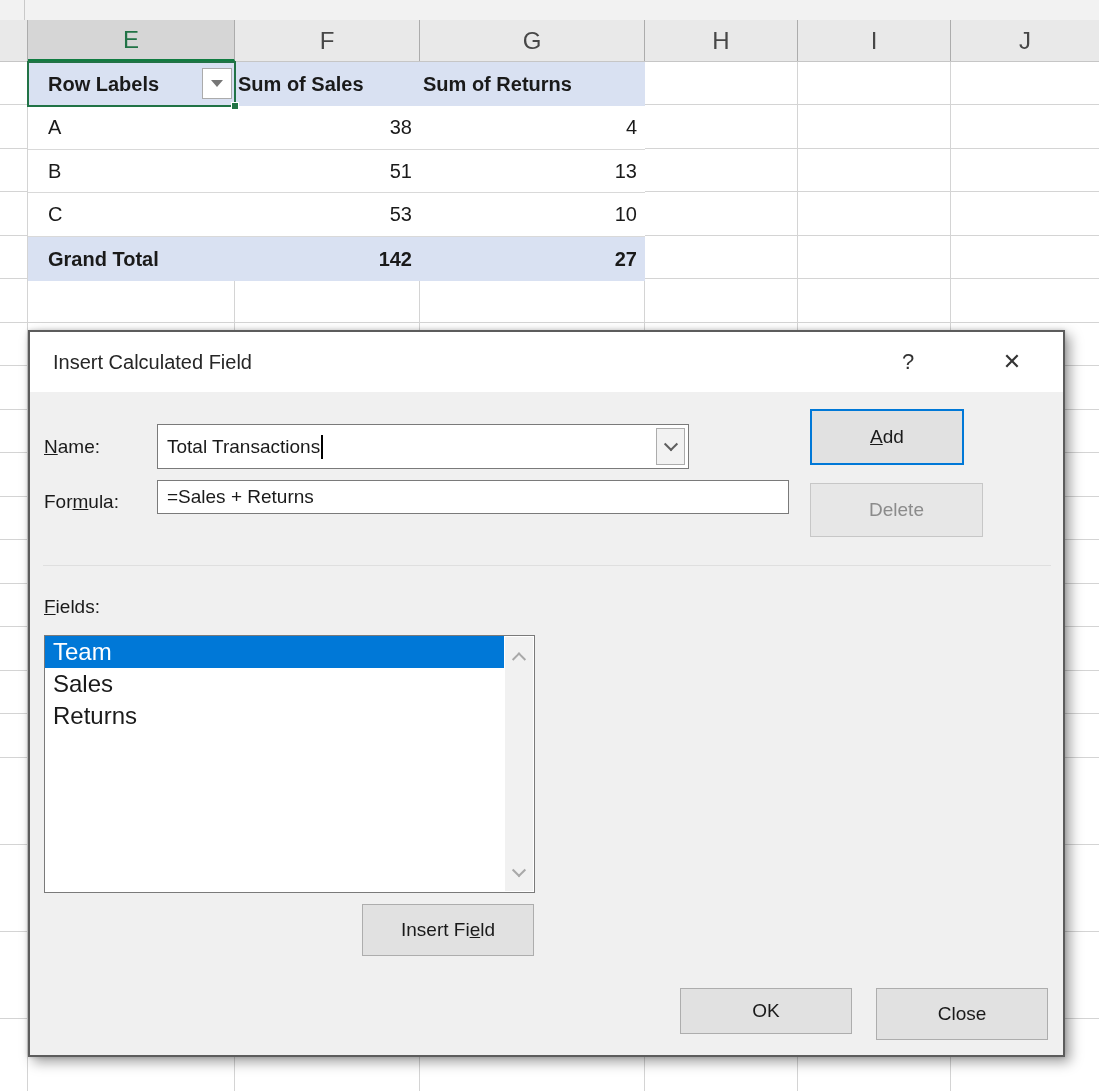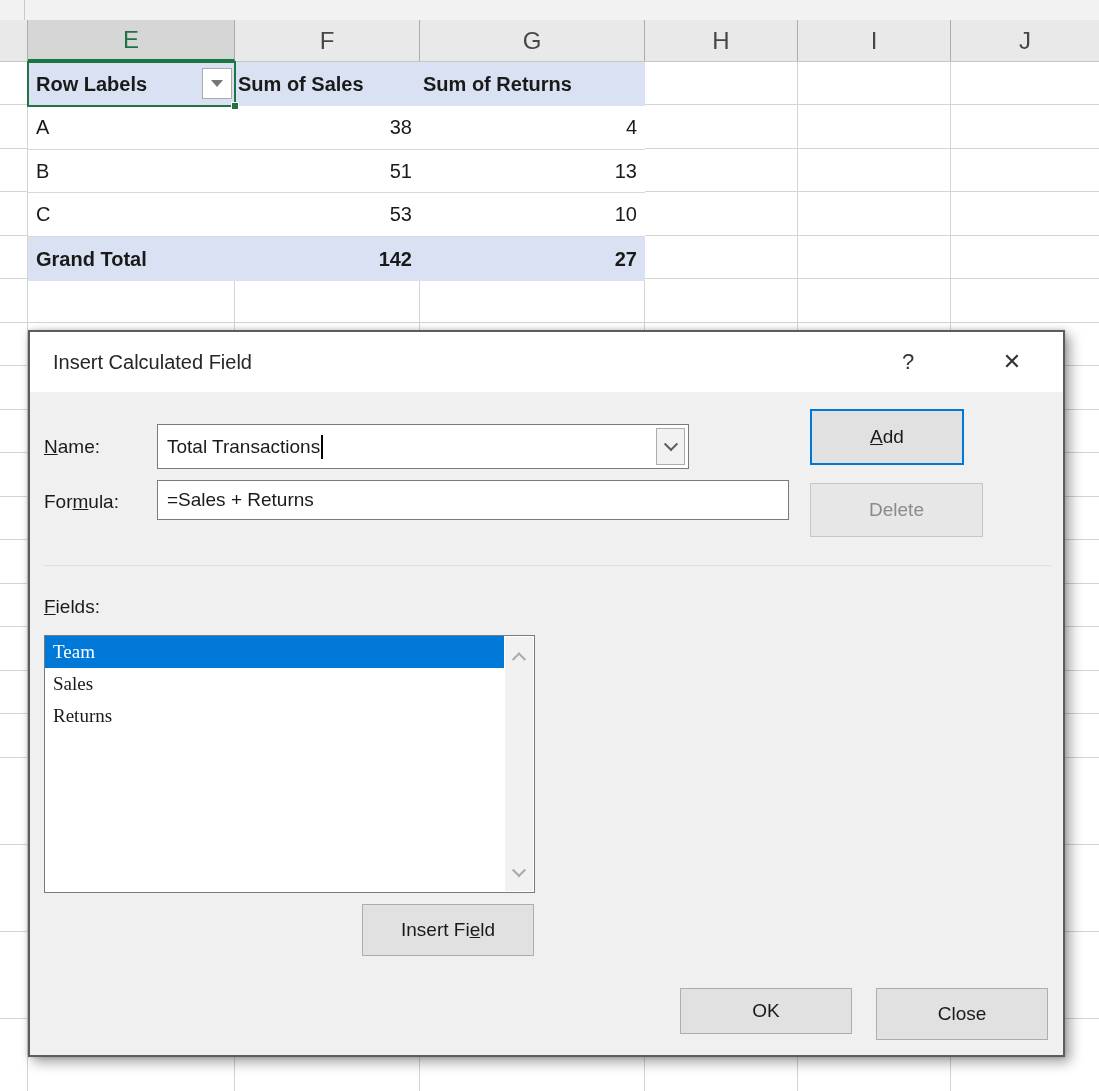--- a/index.html
+++ b/index.html
@@ -25,21 +25,21 @@
   .col-cell{height:100%;display:flex;align-items:center;justify-content:center;font-size:24px;color:#474747;border-right:1px solid #ACACAC;}
   .col-cell.sel{background:#D6D6D6;color:var(--selection-green);border-bottom:2px solid var(--header-green);}
   .grid-rows{position:absolute;left:0;top:62px;width:1099px;bottom:0;
     background:repeating-linear-gradient(to bottom,#ffffff 0px,#ffffff 42.5px,var(--grid-line) 42.5px,var(--grid-line) 43.5px);}
   .vline{position:absolute;top:62px;bottom:0;width:1px;background:var(--grid-line);}
   
   .pivot{position:absolute;left:28px;top:62px;width:617px;font-size:20px;}
   .prow{display:flex;align-items:center;background:#fff;}
   .prow.band{background:var(--pivot-band-bg);font-weight:bold;}
   .prow.mid{border-bottom:1px solid #D9D9D9;}
-  .pc1{width:207px;padding-left:8px;}
+  .pc1{width:207px;padding-left:20px;}
   .pc2{width:185px;text-align:right;padding-right:8px;}
   .pc3{width:225px;text-align:right;padding-right:8px;}
   .prow.hdr .pc2,.prow.hdr .pc3{text-align:left;padding-left:3px;padding-right:0;}
   .sel-outline{position:absolute;left:27px;top:61px;width:209px;height:46px;border:2px solid var(--selection-green);pointer-events:none;}
   .fill-handle{position:absolute;right:-5px;bottom:-5px;width:8px;height:8px;background:var(--selection-green);border:1px solid #fff;}
   .filter-btn{position:absolute;left:202px;top:68px;width:30px;height:31px;background:#fff;border:1px solid #ABABAB;display:flex;align-items:center;justify-content:center;}
   .tri-down{width:0;height:0;border-left:6px solid transparent;border-right:6px solid transparent;border-top:7px solid #767676;}
   
   .dialog{position:absolute;left:28px;top:330px;width:1037px;height:727px;background:var(--dialog-bg);
     border:2px solid #5C5C5C;box-shadow:5px 5px 12px rgba(0,0,0,.38),0 0 4px rgba(0,0,0,.18);}
@@ -53,21 +53,21 @@
   .caret{display:inline-block;width:2px;height:24px;background:#000;margin-left:1px;vertical-align:middle;}
   .combo-btn{position:absolute;right:3px;top:3px;bottom:3px;width:29px;background:#F2F2F2;border:1px solid #ACACAC;display:flex;align-items:center;justify-content:center;cursor:pointer;}
   .chev{display:inline-block;width:10px;height:10px;border-right:2px solid #5f5f5f;border-bottom:2px solid #5f5f5f;transform:rotate(45deg) translate(-2px,-2px);}
   .btn{position:absolute;background:var(--button-bg);border:1px solid #ADADAD;font-size:19px;color:#1a1a1a;
     display:flex;align-items:center;justify-content:center;cursor:pointer;font-family:inherit;}
   .btn.primary{border:2px solid var(--accent-blue);}
   .btn.disabled{color:#8B8B8B;background:#E7E7E7;border-color:#C7C7C7;cursor:default;text-align:center;}
   .sep{position:absolute;left:13px;top:233px;width:1008px;height:1px;background:#DFDFDF;}
   .listbox{position:absolute;left:14px;top:303px;width:491px;height:258px;background:#fff;border:1px solid #7A7A7A;overflow:hidden;}
   .list-items{position:absolute;left:0;top:0;right:30px;bottom:0;}
-  .litem{height:32px;line-height:32px;font-size:19px;padding-left:8px;color:#1a1a1a;cursor:default;font-family:Liberation Serif, serif;}
+  .litem{height:32px;line-height:32px;font-size:24px;padding-left:8px;color:#1a1a1a;cursor:default;}
   .litem.sel{background:var(--accent-blue);color:#fff;}
   .sbar{position:absolute;top:1px;right:1px;bottom:1px;width:28px;background:#F1F1F1;}
   .sb-arrow{position:absolute;left:0;width:28px;height:28px;display:flex;align-items:center;justify-content:center;cursor:pointer;}
   .sb-arrow .chev{border-color:#A9A9A9;}
   .sb-up{top:4px;}
   .sb-up .chev{transform:rotate(-135deg) translate(-3px,-3px);}
   .sb-down{bottom:4px;}
 </style>
 </head>
 <body>
@@ -149,21 +149,21 @@
       <span class="chev"></span>
     </div>
   </div>
   <button class="btn primary" style="left:780px;top:77px;width:154px;height:56px">
     <span><span class="key">A</span><span>dd</span></span>
   </button>
 
   <div class="lbl" style="left:14px;top:148px;height:44px;line-height:44px">
     <span>For</span><span class="key">m</span><span>ula:</span>
   </div>
-  <div class="tbox" style="left:127px;top:148px;width:632px;height:40px">
+  <div class="tbox" style="left:127px;top:148px;width:632px;height:34px">
     <span>=Sales + Returns</span>
   </div>
   <button class="btn disabled" style="left:780px;top:151px;width:173px;height:54px">Delete</button>
 
   <div class="sep"></div>
 
   <div class="lbl" style="left:14px;top:258px;height:34px;line-height:34px">
     <span class="key">F</span><span>ields:</span>
   </div>
 

